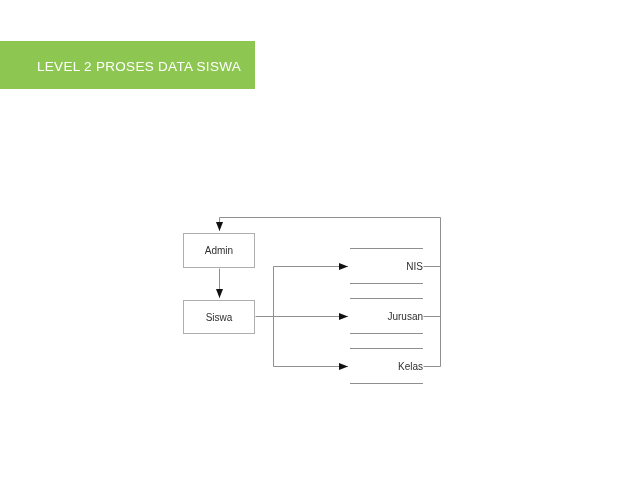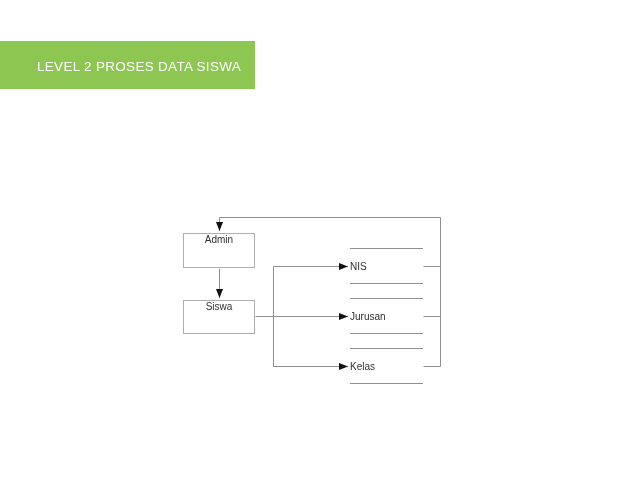--- a/index.html
+++ b/index.html
@@ -27,33 +27,33 @@
   .diagram { position: absolute; left: 0; top: 0; width: 638px; height: 478px; }
   .connector-svg { position: absolute; left: 0; top: 0; }
   .connector { stroke: var(--line-color, #8f8f8f); stroke-width: 1; fill: none; }
   .arrowhead-shape { fill: var(--arrow-color, #111111); stroke: none; }
   .process-box {
     position: absolute;
     width: 72px;
     box-sizing: border-box;
     border: 1px solid var(--box-border-color, #aeaeae);
     background: #ffffff;
-    display: flex; justify-content: center;
+    display: flex; align-items: center; justify-content: center;
     font-size: 10px;
     color: var(--text-color, #2f2f2f);
   }
   .box-admin { left: 183px; top: 217px; height: 35px; }
   .box-siswa { left: 183px; top: 284px; height: 34px; }
   .data-store {
     position: absolute;
     left: 350px; width: 73px; height: 36px;
     box-sizing: border-box;
     border-top: 1px solid var(--line-color, #8f8f8f);
     border-bottom: 1px solid var(--line-color, #8f8f8f);
-    display: flex; align-items: center; justify-content: flex-start;
+    display: flex; align-items: center; justify-content: flex-end;
     font-size: 10px;
     color: var(--text-color, #2f2f2f);
   }
   .store-nis { top: 232px; }
   .store-jurusan { top: 282px; }
   .store-kelas { top: 332px; }
 </style>
 </head>
 <body>
 

